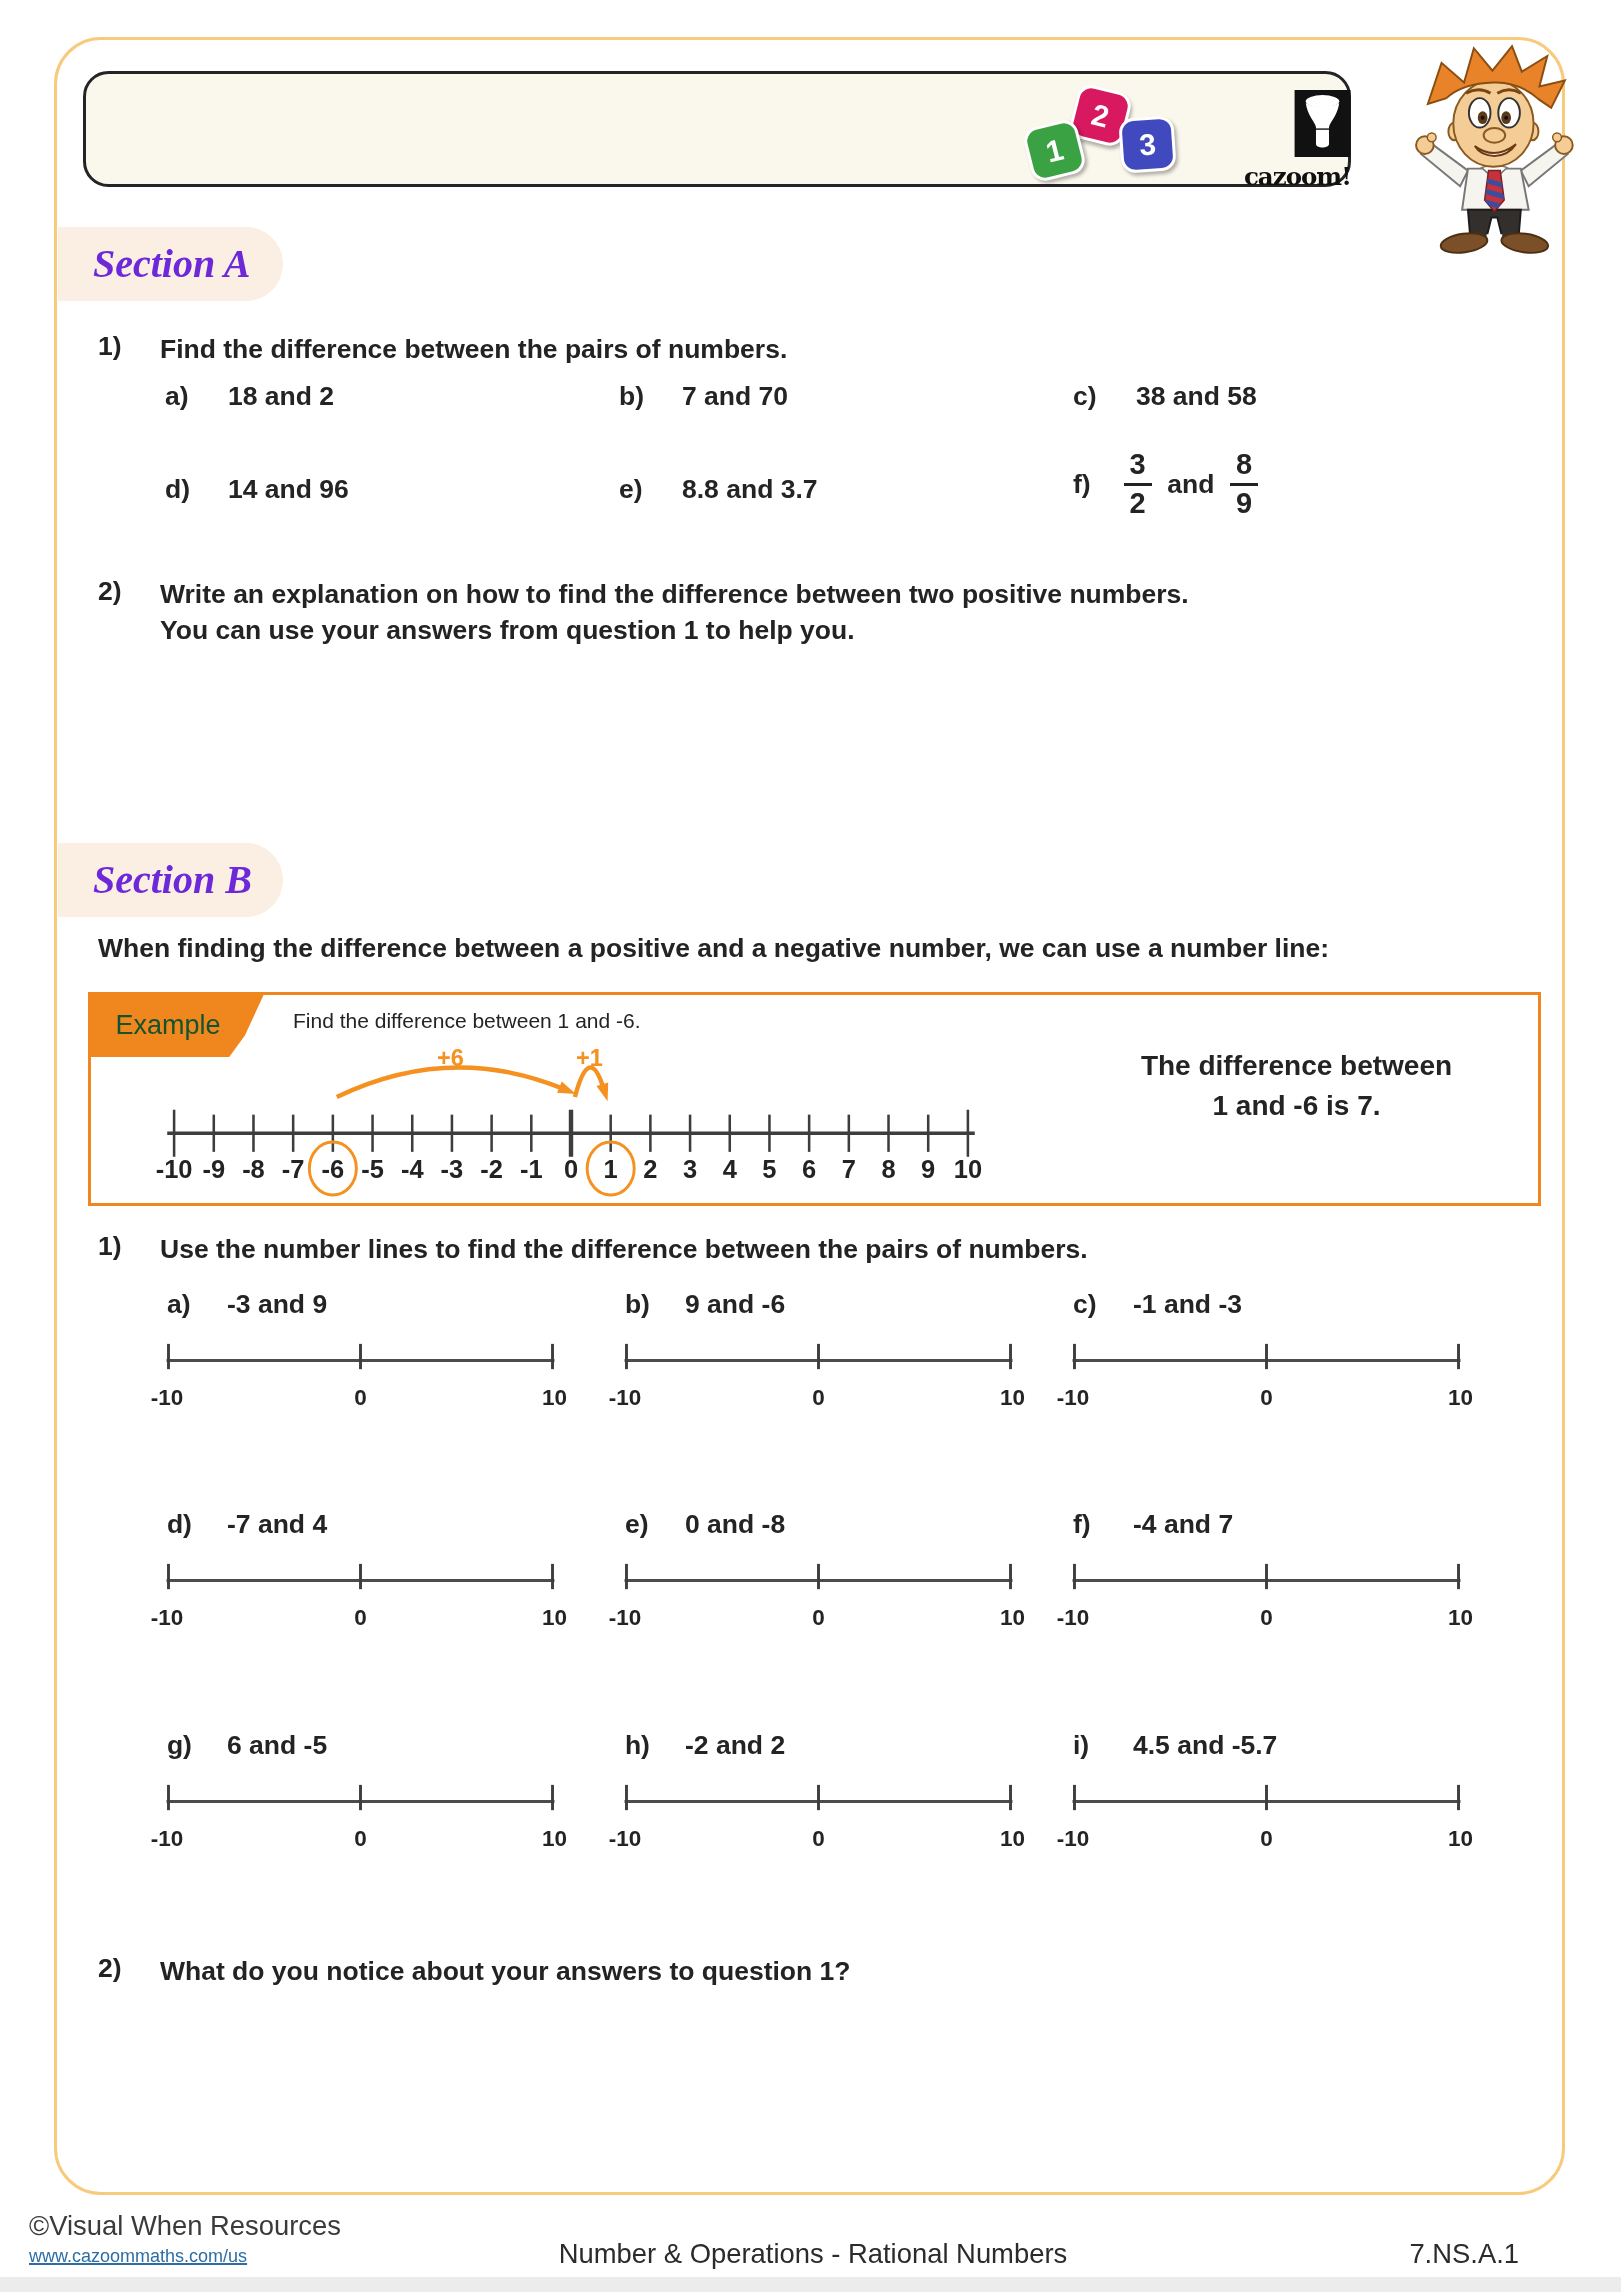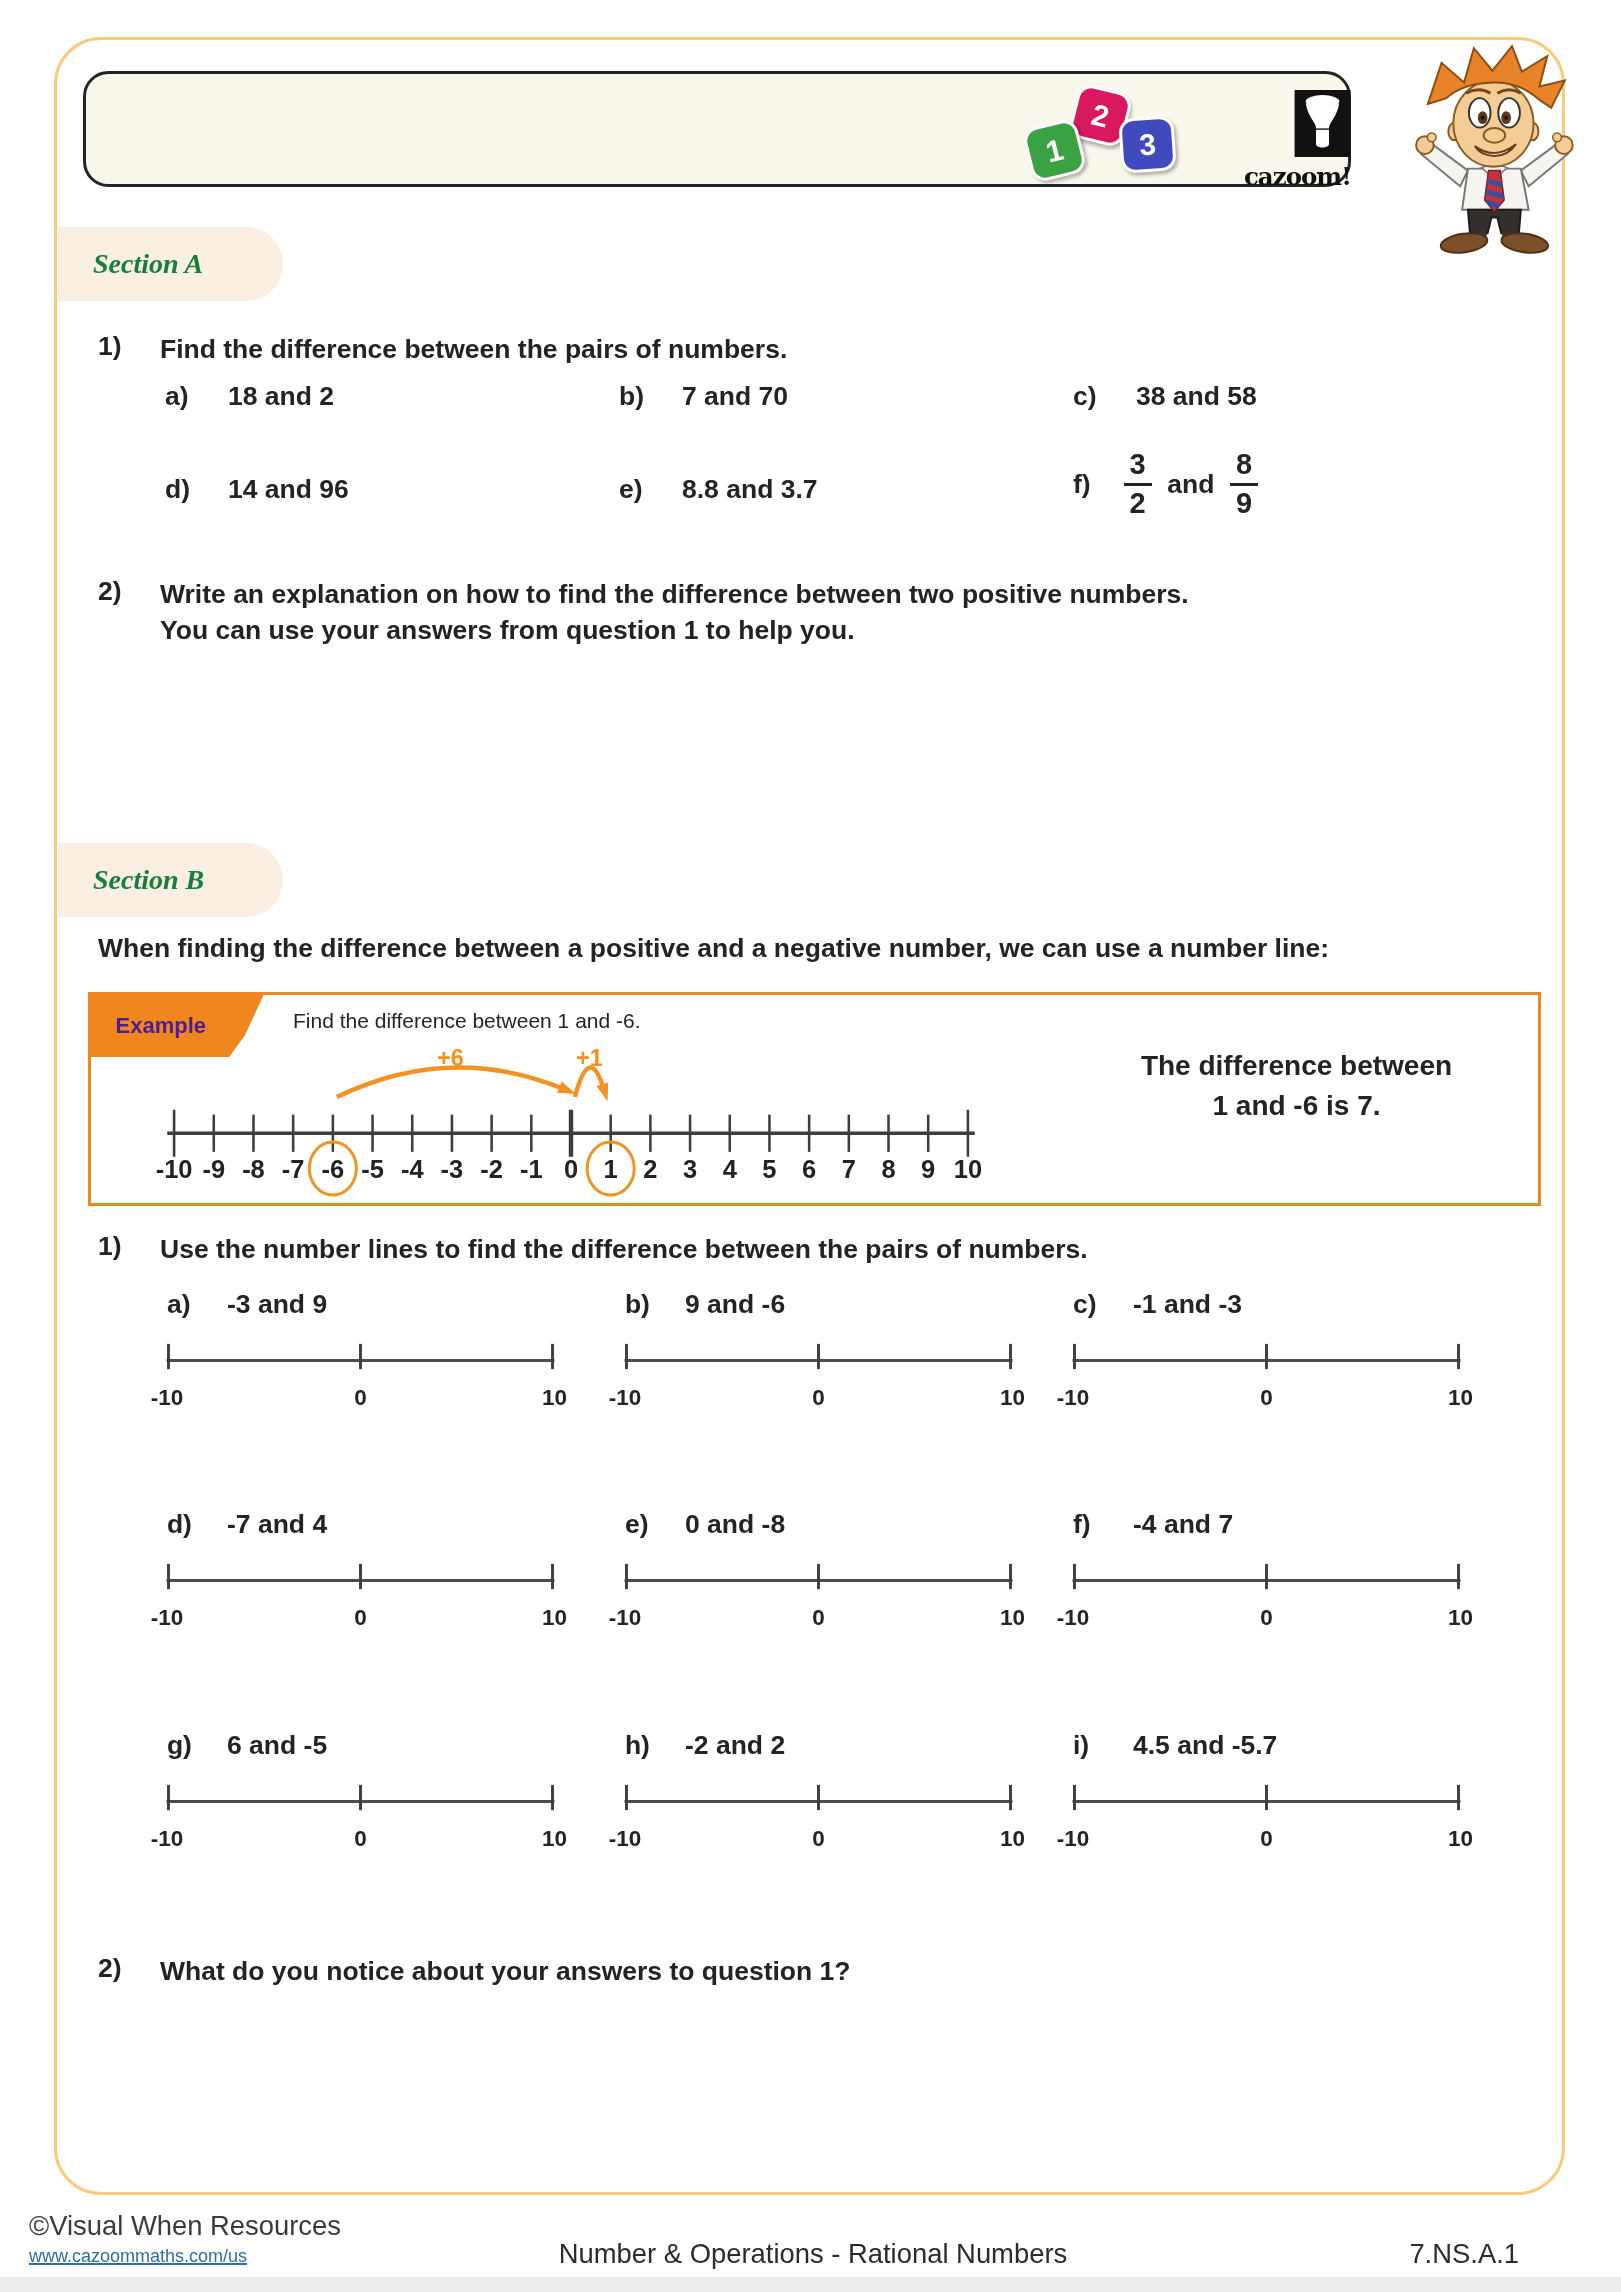--- a/index.html
+++ b/index.html
@@ -19,41 +19,41 @@
   .tile3{left:101px;top:43px;background:#4149BE;transform:rotate(-4deg);z-index:2}
 
   .logo{position:absolute;left:1147px;top:15.7px;width:118px;text-align:right}
   .brand{font-family:"DejaVu Serif",serif;font-weight:700;font-size:24.5px;letter-spacing:-1px;color:#101010;margin-top:1px}
 
   .mascot{left:1372px;top:41px;width:235px;height:221px;z-index:5}
 
   .section-tab{left:58px;width:225px;height:74px;background:#FBEEE2;border-radius:0 39px 39px 0}
   .tab-a{top:227px}
   .tab-b{top:843px}
-  .section-label{position:absolute;left:35px;top:0;line-height:74px;font-family:"Liberation Serif",serif;font-style:italic;font-weight:700;font-size:28px;color:#15803d}
+  .section-label{position:absolute;left:35px;top:0;line-height:74px;font-family:"Liberation Serif",serif;font-style:italic;font-weight:700;font-size:40px;color:#6d28d9}
 
   .qnum{font-size:26.5px;font-weight:700;color:#232323}
   .qtext{font-size:26.5px;font-weight:700;color:#232323;line-height:36px}
 
   .sa-item{position:absolute;height:33px}
   .it-letter{position:absolute;left:0;top:0;font-size:26.5px;font-weight:700}
   .it-value{position:absolute;left:63px;top:0;font-size:26.5px;font-weight:700;white-space:nowrap}
 
   .frac-item{position:absolute;display:flex;align-items:center}
   .frac-item .fl{font-size:26.5px;font-weight:700;margin-right:33px}
   .fr{display:inline-flex;flex-direction:column;align-items:center;font-size:29px;font-weight:700;line-height:1.1}
   .fn{border-bottom:3.4px solid #232323;padding:0 5.9px 2px}
   .fd{padding-top:2px}
   .fand{font-size:26.5px;font-weight:700;margin:0 15.7px}
 
   .intro{left:98px;top:933px;font-size:26.5px;font-weight:700}
 
   .example-box{left:88px;top:992px;width:1453px;height:214px;border:3.9px solid #F0861E;background:#fff}
   .example-tab{position:absolute;left:-1px;top:-1px;width:174px;height:63px;background:#F0861E;clip-path:polygon(0 0,100% 0,89% 66%,80% 100%,0 100%);display:flex;align-items:center}
-  .example-tab span{color:#4c1d95;font-size:22px;font-weight:700;padding-left:25.5px}
+  .example-tab span{color:#14532d;font-size:27px;font-weight:400;padding-left:25.5px}
   .example-prompt{position:absolute;left:202px;top:13.7px;font-size:21px;font-weight:400}
   .example-nl{position:absolute;left:39px;top:45px}
   .nl-num{font-size:26px;font-weight:700;fill:#232323;text-anchor:middle;font-family:"Liberation Sans",sans-serif}
   .nl-arrow-label{font-size:24px;font-weight:700;fill:#F59120;text-anchor:middle;font-family:"Liberation Sans",sans-serif}
   .example-result{position:absolute;left:980px;top:51px;width:451px;text-align:center;font-size:28px;font-weight:700;line-height:40px}
 
   .nl-item{position:absolute;width:404px;height:147px}
   .nl-item .it-text{position:absolute;left:65px;top:0;font-size:26.5px;font-weight:700;white-space:nowrap}
   .mini-line{position:absolute;left:0;top:51px;width:397px;height:35px}
   .ax{position:absolute;top:96px;width:59px;text-align:center;font-size:22.5px;font-weight:700}

